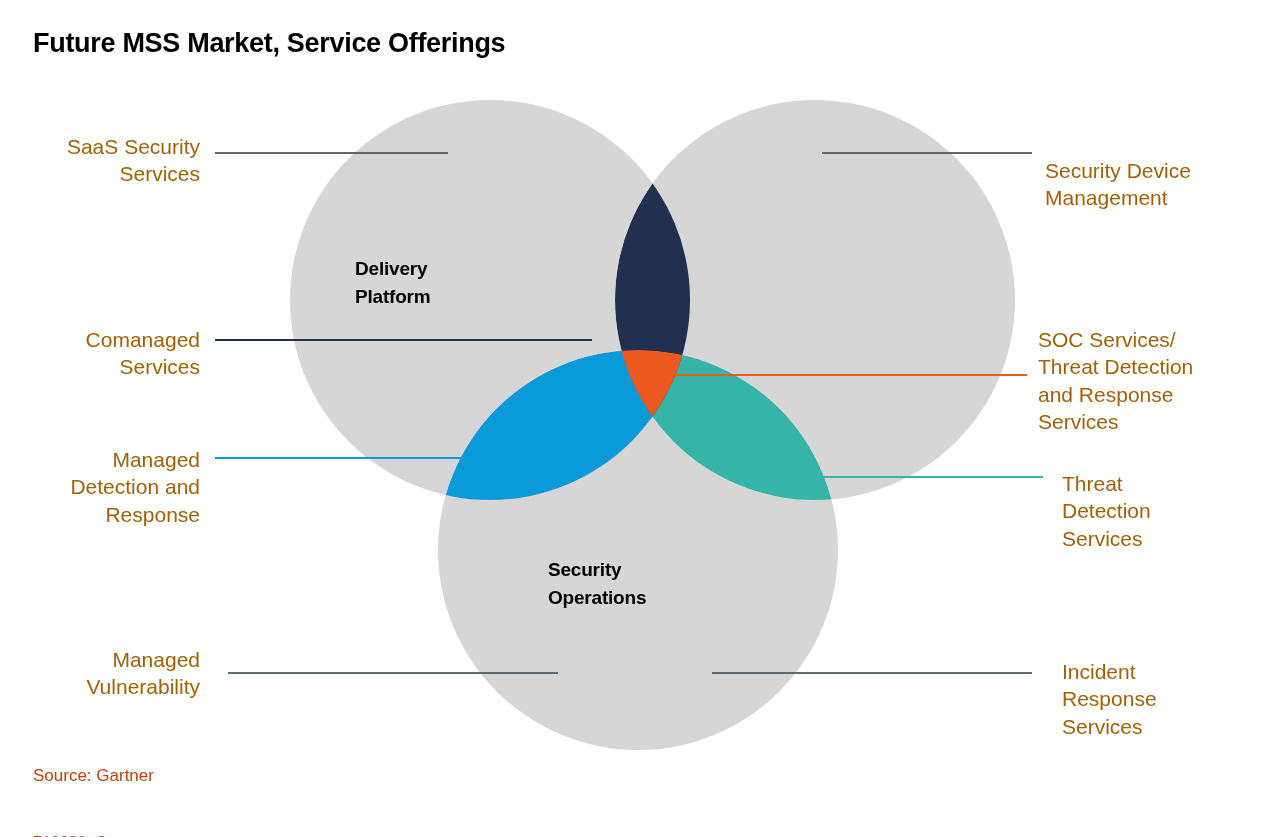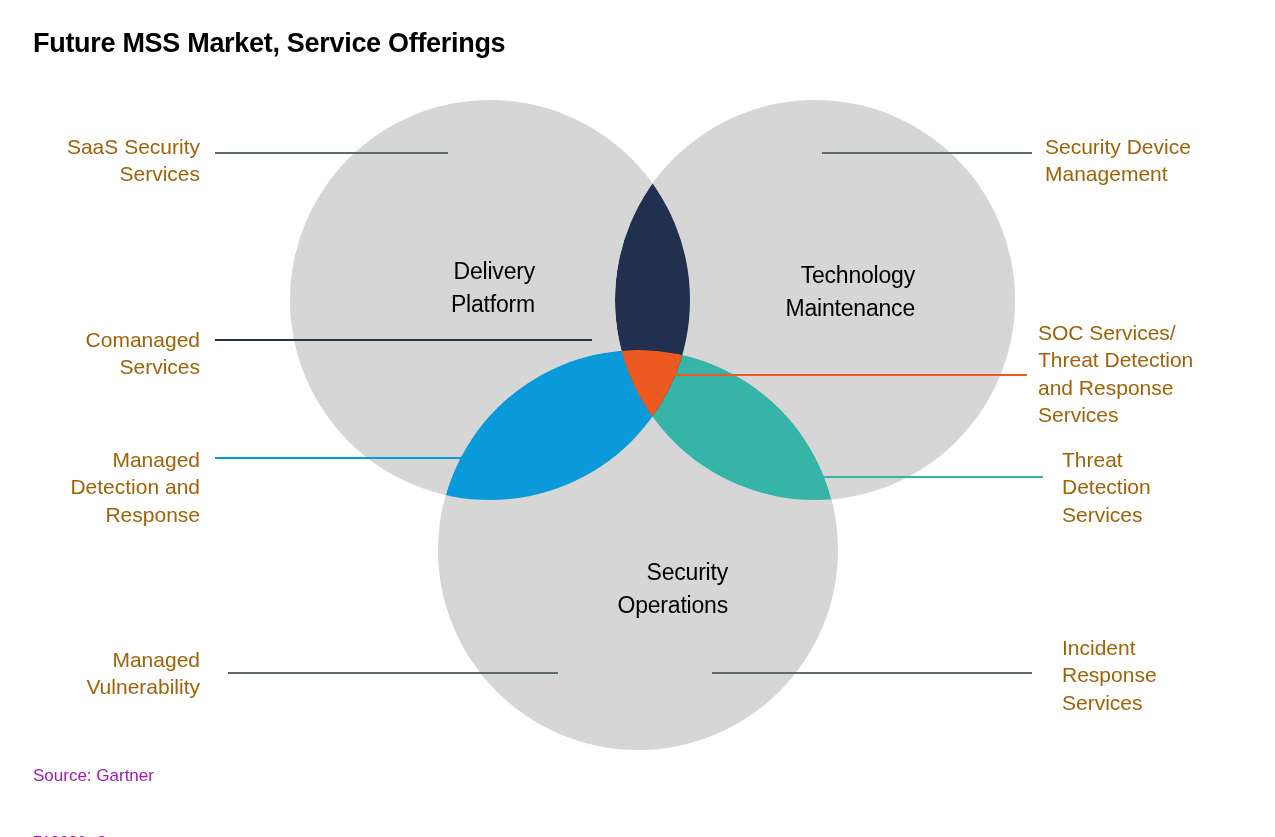--- a/index.html
+++ b/index.html
@@ -41,24 +41,24 @@
     position: absolute;
     left: 0;
     top: 0;
     width: 1275px;
     height: 837px;
   }
 
   
   .set-label {
     position: absolute;
-    font-size: 23px;
-    font-weight: normal;
+    font-size: 19px;
+    font-weight: bold;
     line-height: 1.45;
-    text-align: right;
+    text-align: left;
     color: #000000;
     letter-spacing: -0.2px;
     white-space: pre-line;
   }
   #set-label-delivery-platform {
     left: 355px;
     top: 255px;
     width: 180px;
   }
   #set-label-technology-maintenance {
@@ -74,37 +74,37 @@
 
   
   .callout {
     position: absolute;
     font-size: 21px;
     line-height: 1.30;
     color: #a16207;
     white-space: pre-line;
   }
   .callout.left  { text-align: right; }
-  .callout.right { text-align: left; }
+  .callout.right { text-align: left; margin-top: 24px; }
 
   #callout-saas-security-services        { left: 10px;   top: 133px; width: 190px; }
   #callout-comanaged-services            { left: 10px;   top: 318px; width: 190px; margin-top: 8px; }
   #callout-managed-detection-response    { left: 10px;   top: 446px; width: 190px; }
   #callout-managed-vulnerability         { left: 10px;   top: 646px; width: 190px; }
 
   #callout-security-device-management    { left: 1045px; top: 133px; width: 220px; }
-  #callout-soc-services                  { left: 1038px; top: 319px; width: 230px; }
+  #callout-soc-services                  { left: 1038px; top: 302px; width: 230px; }
   #callout-threat-detection-services     { left: 1062px; top: 446px; width: 190px; }
   #callout-incident-response-services    { left: 1062px; top: 634px; width: 190px; }
 
   
   .footer-text {
     position: absolute;
     left: 33px;
-    color: #a21caf;
+    color: #c2410c;
   }
   #source-note { top: 766px; font-size: 17px; }
   #chart-id    { top: 802px; font-size: 16px; margin-top: 32px; }
 </style>
 </head>
 <body>
 
 <div id="page-root">
 
   <div class="chart-title">Future MSS Market, Service Offerings</div>
@@ -161,22 +161,20 @@
 
     <line x1="822" y1="153" x2="1032" y2="153" stroke="#5d6b6f" stroke-width="2"></line>
     <line x1="665" y1="375" x2="1027" y2="375" stroke="#ec5a21" stroke-width="2"></line>
     <line x1="760" y1="477" x2="1043" y2="477" stroke="#35b4a7" stroke-width="2"></line>
     <line x1="712" y1="673" x2="1032" y2="673" stroke="#5d6b6f" stroke-width="2"></line>
   </svg>
 
   <div class="set-label" id="set-label-delivery-platform">Delivery
 Platform</div>
 
-  <div class="set-label" id="set-label-technology-maintenance">Technology
-Maintenance</div>
 
   <div class="set-label" id="set-label-security-operations">Security
 Operations</div>
 
   <div class="callout left" id="callout-saas-security-services">SaaS Security
 Services</div>
 
   <div class="callout left" id="callout-comanaged-services">Comanaged
 Services</div>
 

